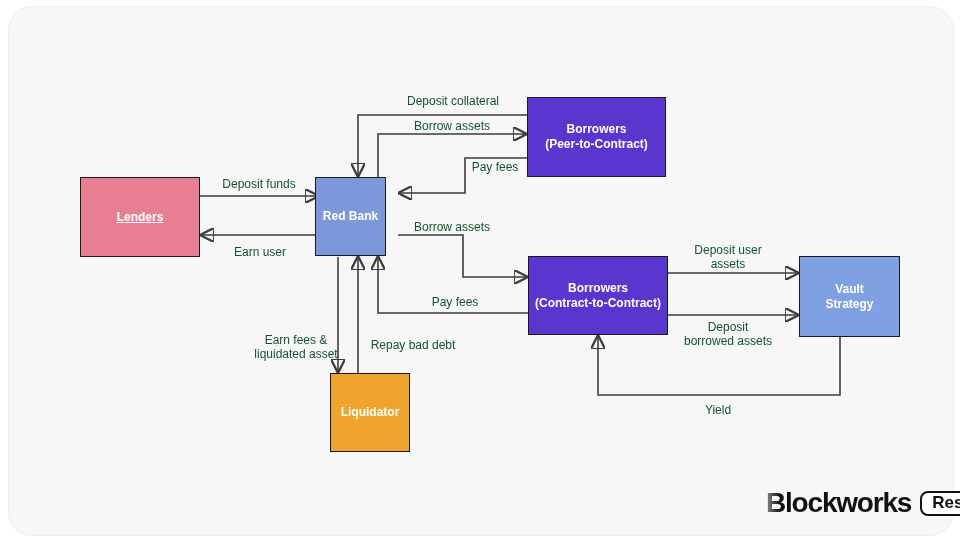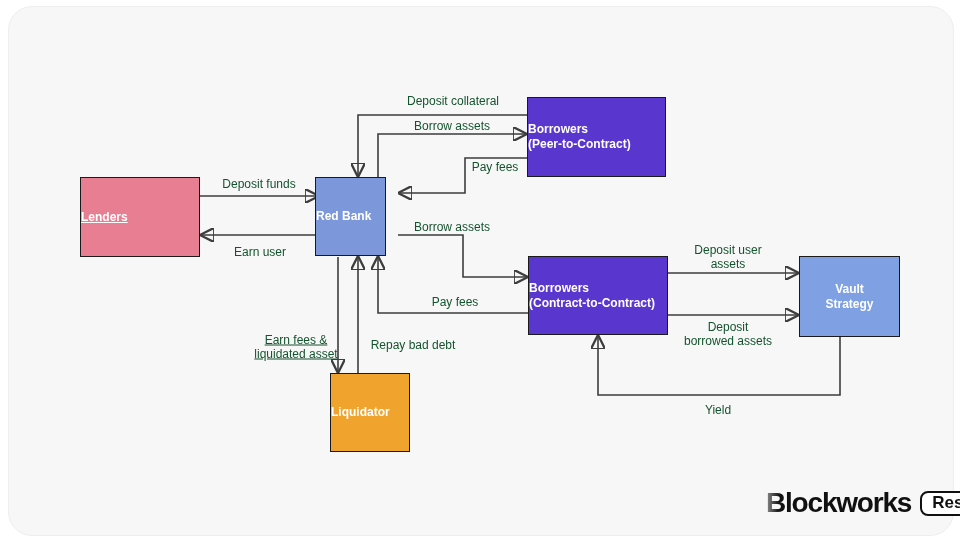--- a/index.html
+++ b/index.html
@@ -8,21 +8,21 @@
     font-family:"Liberation Sans",sans-serif;overflow:hidden;position:relative;
   }
   .card{
     position:absolute;left:8px;top:6px;width:944px;height:528px;
     background:#f7f7f8;border:1px solid #eeeeee;border-radius:24px;
   }
   .stage{position:absolute;left:0;top:0;width:960px;height:540px;}
   svg.wires{position:absolute;left:0;top:0;width:960px;height:540px;}
   svg.wires path{fill:none;stroke:#3d3d3d;stroke-width:1.6;}
   .node{
-    position:absolute;display:flex;flex-direction:column;align-items:flex-start;justify-content:center;
+    position:absolute;display:flex;flex-direction:column;align-items:center;justify-content:center;
     border:1px solid #1a1a1a;color:#ffffff;font-weight:bold;font-size:12px;line-height:15px;
     text-align:center;box-sizing:border-box;
   }
   .n-lenders{left:80px;top:177px;width:120px;height:80px;text-decoration:underline;}
   .n-redbank{left:315px;top:177px;width:71px;height:79px;}
   .n-p2c{left:527px;top:97px;width:139px;height:80px;}
   .n-c2c{left:528px;top:256px;width:140px;height:79px;}
   .n-vault{left:799px;top:256px;width:101px;height:81px;padding:0 10px;}
   .n-liq{left:318px;top:373px;width:80px;height:79px;margin-left:12px;}
   .elabel{
@@ -30,21 +30,21 @@
     color:#14532d;font-size:12px;line-height:13.5px;text-align:center;white-space:nowrap;
   }
   .elabel span{display:block;}
   .l-deposit-collateral{left:453px;top:102px;}
   .l-borrow-assets-top{left:452px;top:127px;}
   .l-pay-fees-top{left:495px;top:168px;}
   .l-deposit-funds{left:259px;top:185px;}
   .l-earn-fees{left:260px;top:253px;}
   .l-borrow-assets-mid{left:452px;top:228px;}
   .l-pay-fees-mid{left:455px;top:303px;}
-  .l-earn-liq{left:296px;top:347px;text-decoration:underline;}
+  .l-earn-liq{left:296px;top:347px;}
   .l-repay{left:413px;top:346px;}
   .l-dep-user{left:728px;top:257px;}
   .l-dep-borrowed{left:728px;top:334px;}
   .l-yield{left:718px;top:411px;}
   .brand{
     position:absolute;left:734px;top:487px;height:32px;
     display:flex;align-items:center;gap:9px;margin-left:32px;
   }
   .wordmark{
     font-size:28px;font-weight:bold;color:#111111;letter-spacing:-1.2px;line-height:32px;

